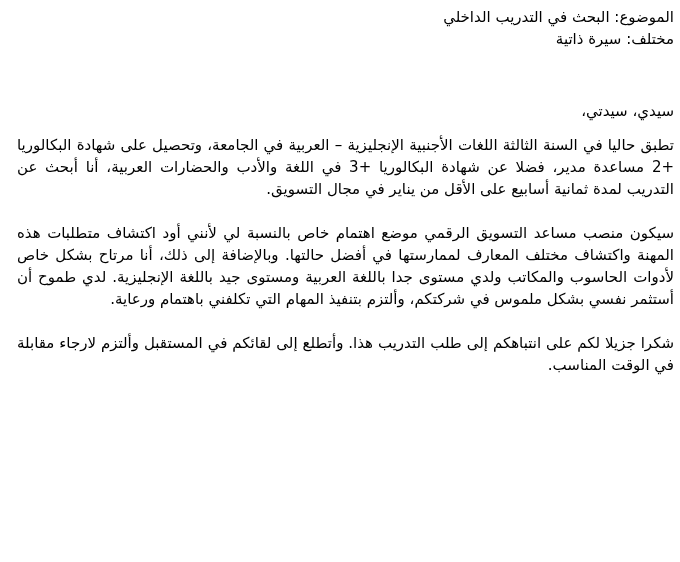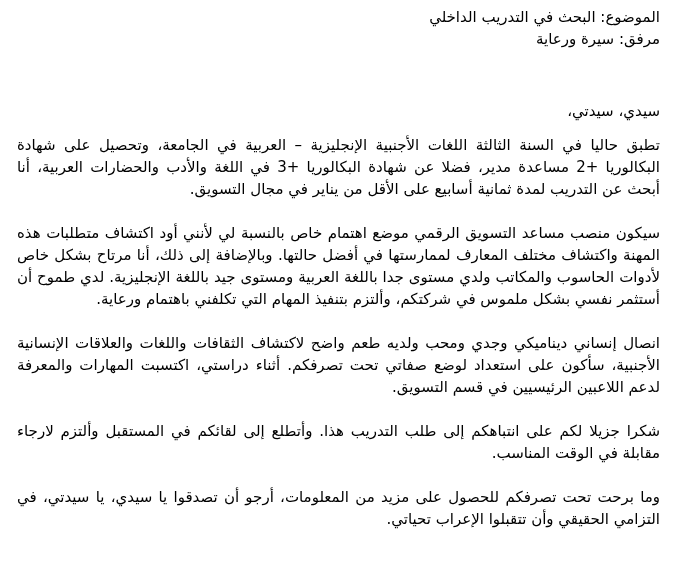--- a/index.html
+++ b/index.html
@@ -9,21 +9,21 @@
   body {
     width: 680px;
     height: 562px;
     background: #ffffff;
     overflow: hidden;
   }
   .page {
     box-sizing: border-box;
     width: 680px;
     height: 492px;
-    padding: 6px 20px 0 8px;
+    padding: 6px 6px 0 8px;
     direction: rtl;
     unicode-bidi: embed;
     font-family: "DejaVu Sans", sans-serif;
     font-size: 15px;
     line-height: 22px;
     color: #000000;
     text-align: right;
   }
   .doc-header {
     margin: 0 0 50px 0;
@@ -43,30 +43,28 @@
     margin-bottom: 0;
   }
 </style>
 </head>
 <body>
 
 <div class="page">
 
   <header class="doc-header">
     <div class="line">الموضوع: البحث في التدريب الداخلي</div>
-    <div class="line">مرفق: سيرة ورعاية</div>
+    <div class="line">مختلف: سيرة ذاتية</div>
   </header>
 
   <div class="salutation">
     <div class="line">سيدي، سيدتي،</div>
   </div>
 
   <p class="para">تطبق حاليا في السنة الثالثة اللغات الأجنبية الإنجليزية – العربية في الجامعة، وتحصيل على شهادة البكالوريا +2 مساعدة مدير، فضلا عن شهادة البكالوريا +3 في اللغة والأدب والحضارات العربية، أنا أبحث عن التدريب لمدة ثمانية أسابيع على الأقل من يناير في مجال التسويق.</p>
 
   <p class="para">سيكون منصب مساعد التسويق الرقمي موضع اهتمام خاص بالنسبة لي لأنني أود اكتشاف متطلبات هذه المهنة واكتشاف مختلف المعارف لممارستها في أفضل حالتها. وبالإضافة إلى ذلك، أنا مرتاح بشكل خاص لأدوات الحاسوب والمكاتب ولدي مستوى جدا باللغة العربية ومستوى جيد باللغة الإنجليزية. لدي طموح أن أستثمر نفسي بشكل ملموس في شركتكم، وألتزم بتنفيذ المهام التي تكلفني باهتمام ورعاية.</p>
 
-  <p class="para">انصال إنساني ديناميكي وجدي ومحب ولديه طعم واضح لاكتشاف الثقافات واللغات والعلاقات الإنسانية الأجنبية، سأكون على استعداد لوضع صفاتي تحت تصرفكم. أثناء دراستي، اكتسبت المهارات والمعرفة لدعم اللاعبين الرئيسيين في قسم التسويق.</p>
 
   <p class="para">شكرا جزيلا لكم على انتباهكم إلى طلب التدريب هذا. وأتطلع إلى لقائكم في المستقبل وألتزم لارجاء مقابلة في الوقت المناسب.</p>
 
-  <p class="para">وما برحت تحت تصرفكم للحصول على مزيد من المعلومات، أرجو أن تصدقوا يا سيدي، يا سيدتي، في التزامي الحقيقي وأن تتقبلوا الإعراب تحياتي.</p>
 
 </div>
 
 </body></html>

